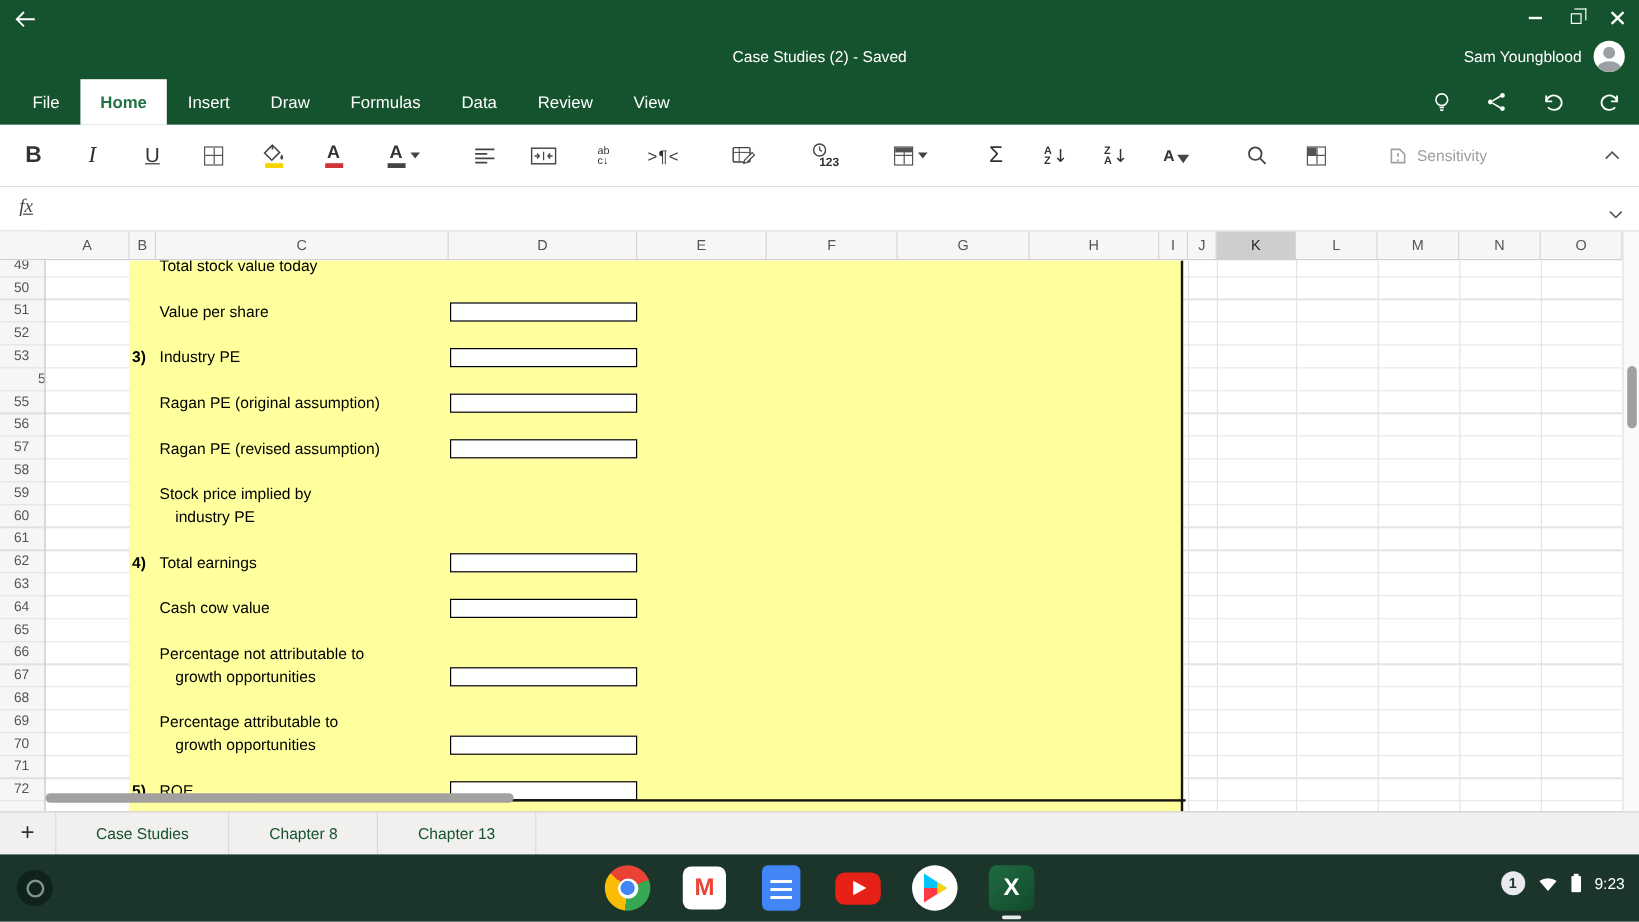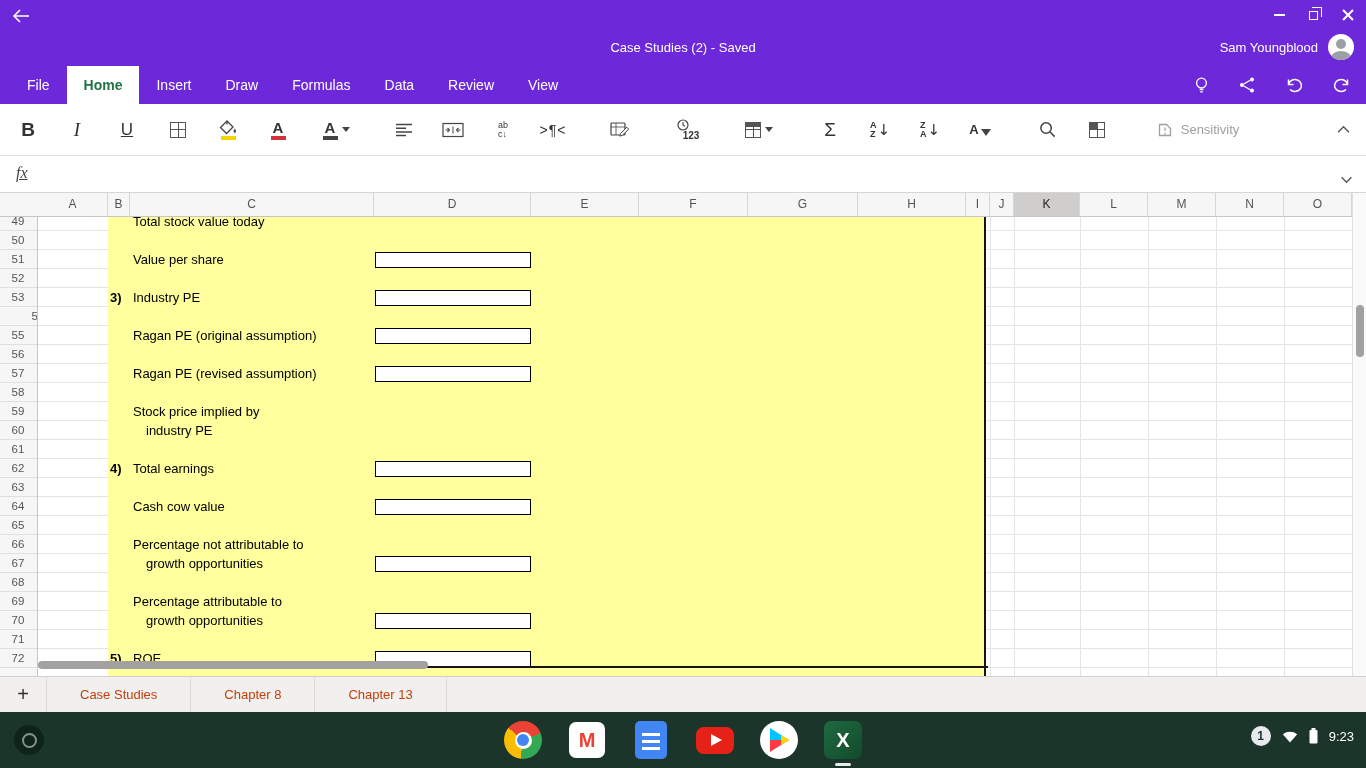--- a/index.html
+++ b/index.html
@@ -4,21 +4,21 @@
 <style>
   * { box-sizing: border-box; margin: 0; padding: 0; }
   html,body { background:#333; }
   #app {
     position: relative; width: 1366px; height: 768px; overflow: hidden;
     background: #fff; font-family: "Liberation Sans", "DejaVu Sans", sans-serif;
     color: #222;
   }
 
   
-  .green-header { position:absolute; top:0; left:0; width:100%; height:104px; background:#6d28d9; }
+  .green-header { position:absolute; top:0; left:0; width:100%; height:104px; background:#14532d; }
   .back-btn { position:absolute; left:10px; top:6px; width:22px; height:20px; display:flex; align-items:center; justify-content:center; }
   .win-controls { position:absolute; right:12px; top:0; height:30px; display:flex; align-items:center; gap:24px; }
   .wc-min { width:11px; height:2px; background:#fff; }
   .wc-restore { width:9px; height:9px; border:1.5px solid #fff; position:relative; }
   .wc-restore::before { content:''; position:absolute; left:2px; top:-4.5px; width:9px; height:9px; border:1.5px solid #fff; border-left:none; border-bottom:none; }
   .wc-close { position:relative; width:12px; height:12px; }
   .wc-close::before, .wc-close::after { content:''; position:absolute; left:5px; top:-1px; width:2px; height:14px; background:#fff; }
   .wc-close::before { transform:rotate(45deg); } .wc-close::after { transform:rotate(-45deg); }
   .doc-title { position:absolute; top:40px; left:200px; right:200px; text-align:center; color:#fff; font-size:13px; }
   .account { position:absolute; right:12px; top:34px; display:flex; align-items:center; gap:10px; color:#fff; font-size:13px; }
@@ -94,21 +94,21 @@
     background-image:repeating-linear-gradient(to bottom, transparent 0 18px, #e0e0e0 18px 19px); background-position:0 -5px; }
   .row-n { position:absolute; left:0; width:36px; height:19px; line-height:19px; text-align:center; font-size:11.5px; color:#565453; }
 
   .vscroll { position:absolute; top:193px; right:0; width:14px; height:483px; background:#fafafa; border-left:1px solid #e1dfdd; z-index:6; }
   .vthumb { position:absolute; left:2.5px; top:112px; width:8px; height:52px; border-radius:4px; background:#a3a1a0; }
   .hthumb { position:absolute; left:38px; top:661px; width:390px; height:8px; border-radius:4px; background:#a3a1a0; z-index:7; }
 
   
   .tabbar { position:absolute; top:676px; left:0; width:100%; height:36px; background:#f1f0ef; border-top:1px solid #d2d0ce; display:flex; }
   .tab-add { width:46px; display:flex; align-items:center; justify-content:center; font-size:20px; color:#323130; }
-  .sheet-tab { padding:0 33px; display:flex; align-items:center; font-size:13px; color:#c2410c; border-right:1px solid #dddbda; white-space:nowrap; }
+  .sheet-tab { padding:0 33px; display:flex; align-items:center; font-size:13px; color:#14532d; border-right:1px solid #dddbda; white-space:nowrap; }
   .sheet-tab:first-of-type { border-left:1px solid #dddbda; }
   .sheet-tab.active { background:#fff; color:#201f1e; }
 
   
   .shelf { position:absolute; top:712px; left:0; width:100%; height:56px; background:#1b352a; }
   .launcher { position:absolute; left:14px; top:13px; width:30px; height:30px; border-radius:50%; background:#0f231b; display:flex; align-items:center; justify-content:center; }
   .launcher::after { content:''; width:11px; height:11px; border:2.5px solid #7f958b; border-radius:50%; }
   .apps { position:absolute; left:50%; top:8px; transform:translateX(-50%); display:flex; gap:24px; align-items:center; }
   .app { width:40px; height:40px; display:flex; align-items:center; justify-content:center; position:relative; }
   .chrome-outer { width:38px; height:38px; border-radius:50%; background:conic-gradient(from -50deg,#ea4335 0 33%,#34a853 33% 66%,#fbbc05 66% 100%); display:flex; align-items:center; justify-content:center; }

